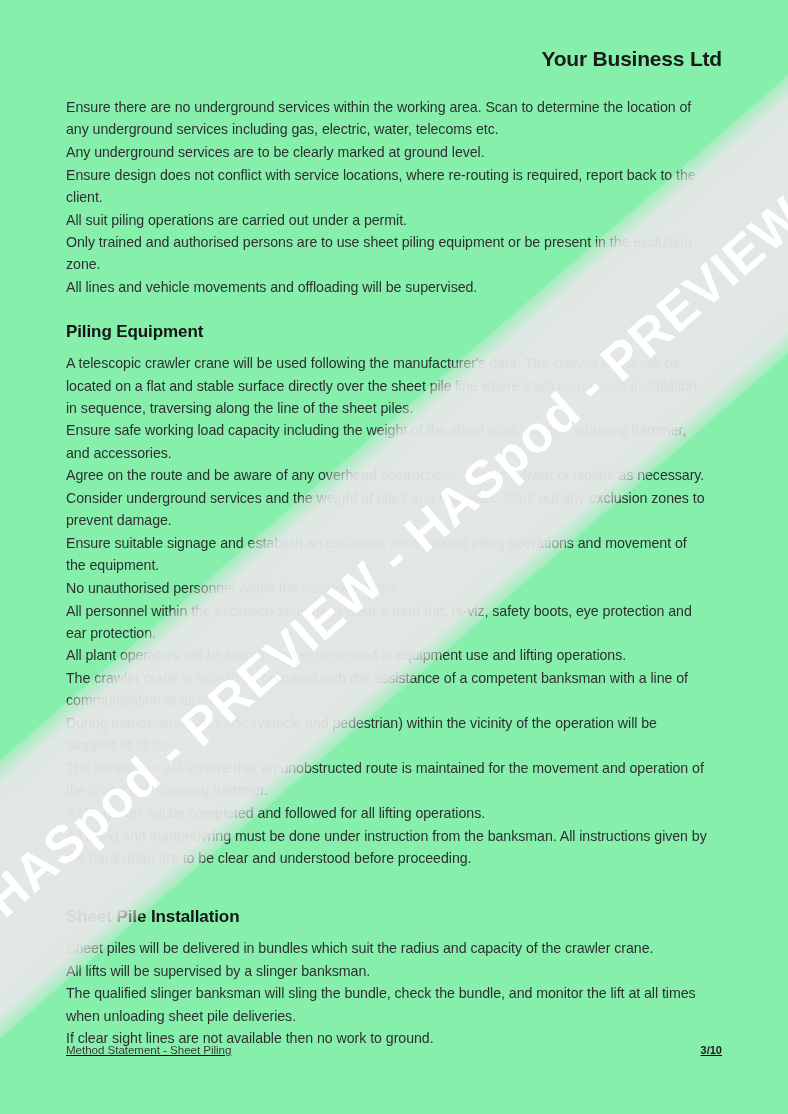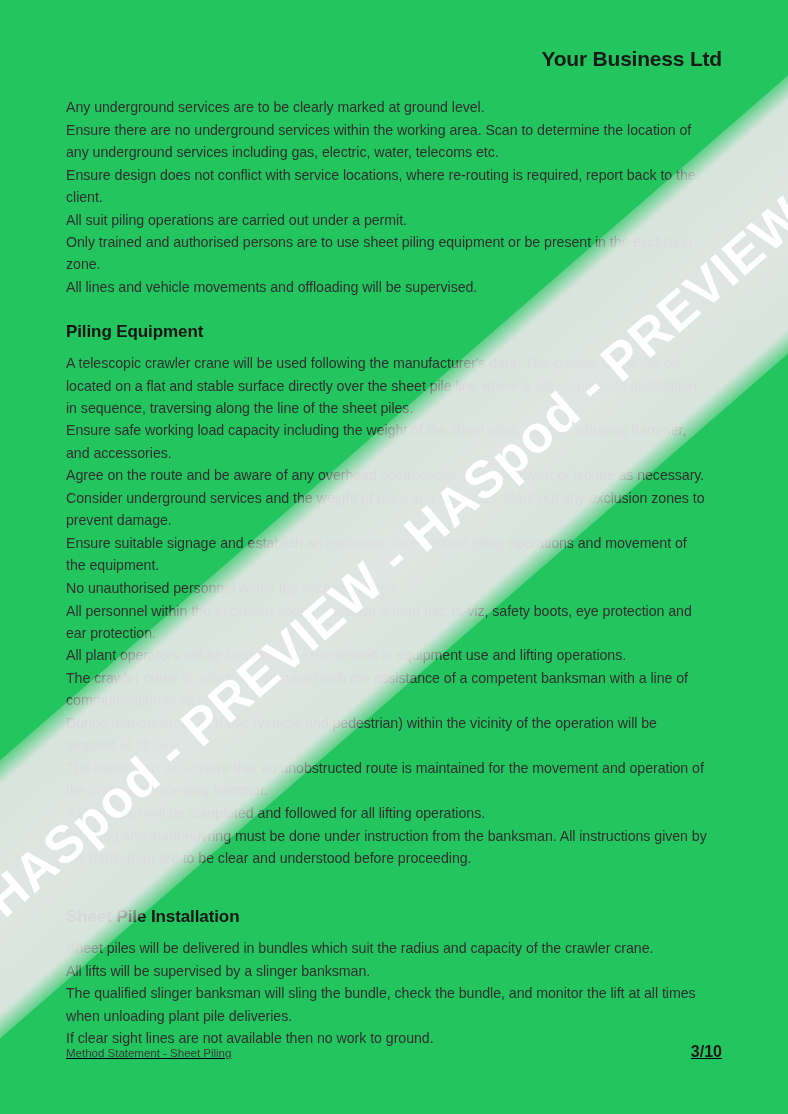--- a/index.html
+++ b/index.html
@@ -8,21 +8,21 @@
     background: #ffffff;
   }
   body {
     font-family: "Liberation Sans", sans-serif;
   }
 
   .page {
     position: relative;
     width: 788px;
     height: 1114px;
-    background: #22c55e;
+    background: #86efac;
     overflow: hidden;
     box-sizing: border-box;
   }
 
   
   .page-header {
     position: absolute;
     top: 42px;
     left: 66px;
     right: 66px;
@@ -81,21 +81,21 @@
     justify-content: space-between;
     z-index: 3;
     text-decoration: underline;
   }
   .footer-doc-title {
     font-size: 11.6px;
     color: #3a3a3c;
     letter-spacing: -0.05px;
   }
   .footer-page-number {
-    font-size: 16px;
+    font-size: 11px;
     font-weight: bold;
     color: #1a1a1a;
   }
 
   
   .watermark-layer {
     position: absolute;
     inset: 0;
     overflow: hidden;
     pointer-events: none;
@@ -135,22 +135,22 @@
 <body>
 
 <div class="page">
 
   <div class="page-header">
     <div class="brand-title">Your Business Ltd</div>
   </div>
 
   <div class="content">
 
+    <p class="para">Ensure there are no underground services within the working area. Scan to determine the location of any underground services including gas, electric, water, telecoms etc.</p>
     <p class="para">Any underground services are to be clearly marked at ground level.</p>
-    <p class="para">Ensure there are no underground services within the working area. Scan to determine the location of any underground services including gas, electric, water, telecoms etc.</p>
     <p class="para">Ensure design does not conflict with service locations, where re-routing is required, report back to the client.</p>
     <p class="para">All suit piling operations are carried out under a permit.</p>
     <p class="para">Only trained and authorised persons are to use sheet piling equipment or be present in the exclusion zone.</p>
     <p class="para">All lines and vehicle movements and offloading will be supervised.</p>
 
     <h2 class="section-heading">Piling Equipment</h2>
 
     <p class="para">A telescopic crawler crane will be used following the manufacturer's data. The crawler crane will be located on a flat and stable surface directly over the sheet pile line where it will commence installation in sequence, traversing along the line of the sheet piles.</p>
     <p class="para">Ensure safe working load capacity including the weight of the sheet piles, panels, vibrating hammer, and accessories.</p>
     <p class="para">Agree on the route and be aware of any overhead obstructions, remove, divert or isolate as necessary.</p>
@@ -162,21 +162,21 @@
     <p class="para">The crawler crane is only to be operated with the assistance of a competent banksman with a line of communication at all times.</p>
     <p class="para">During manoeuvring all traffic (vehicle and pedestrian) within the vicinity of the operation will be stopped at all times.</p>
     <p class="para">The banksman will ensure that an unobstructed route is maintained for the movement and operation of the crane and vibrating hammer.</p>
     <p class="para">A lifting plan will be completed and followed for all lifting operations.</p>
     <p class="para">All lifting and manoeuvring must be done under instruction from the banksman. All instructions given by the banksman are to be clear and understood before proceeding.</p>
 
     <h2 class="section-heading second">Sheet Pile Installation</h2>
 
     <p class="para">Sheet piles will be delivered in bundles which suit the radius and capacity of the crawler crane.</p>
     <p class="para">All lifts will be supervised by a slinger banksman.</p>
-    <p class="para">The qualified slinger banksman will sling the bundle, check the bundle, and monitor the lift at all times when unloading plant pile deliveries.</p>
+    <p class="para">The qualified slinger banksman will sling the bundle, check the bundle, and monitor the lift at all times when unloading sheet pile deliveries.</p>
     <p class="para">If clear sight lines are not available then no work to ground.</p>
 
   </div>
 
   <div class="page-footer">
     <div class="footer-doc-title">Method Statement - Sheet Piling</div>
     <div class="footer-page-number">3/10</div>
   </div>
 
   <div class="watermark-layer">

